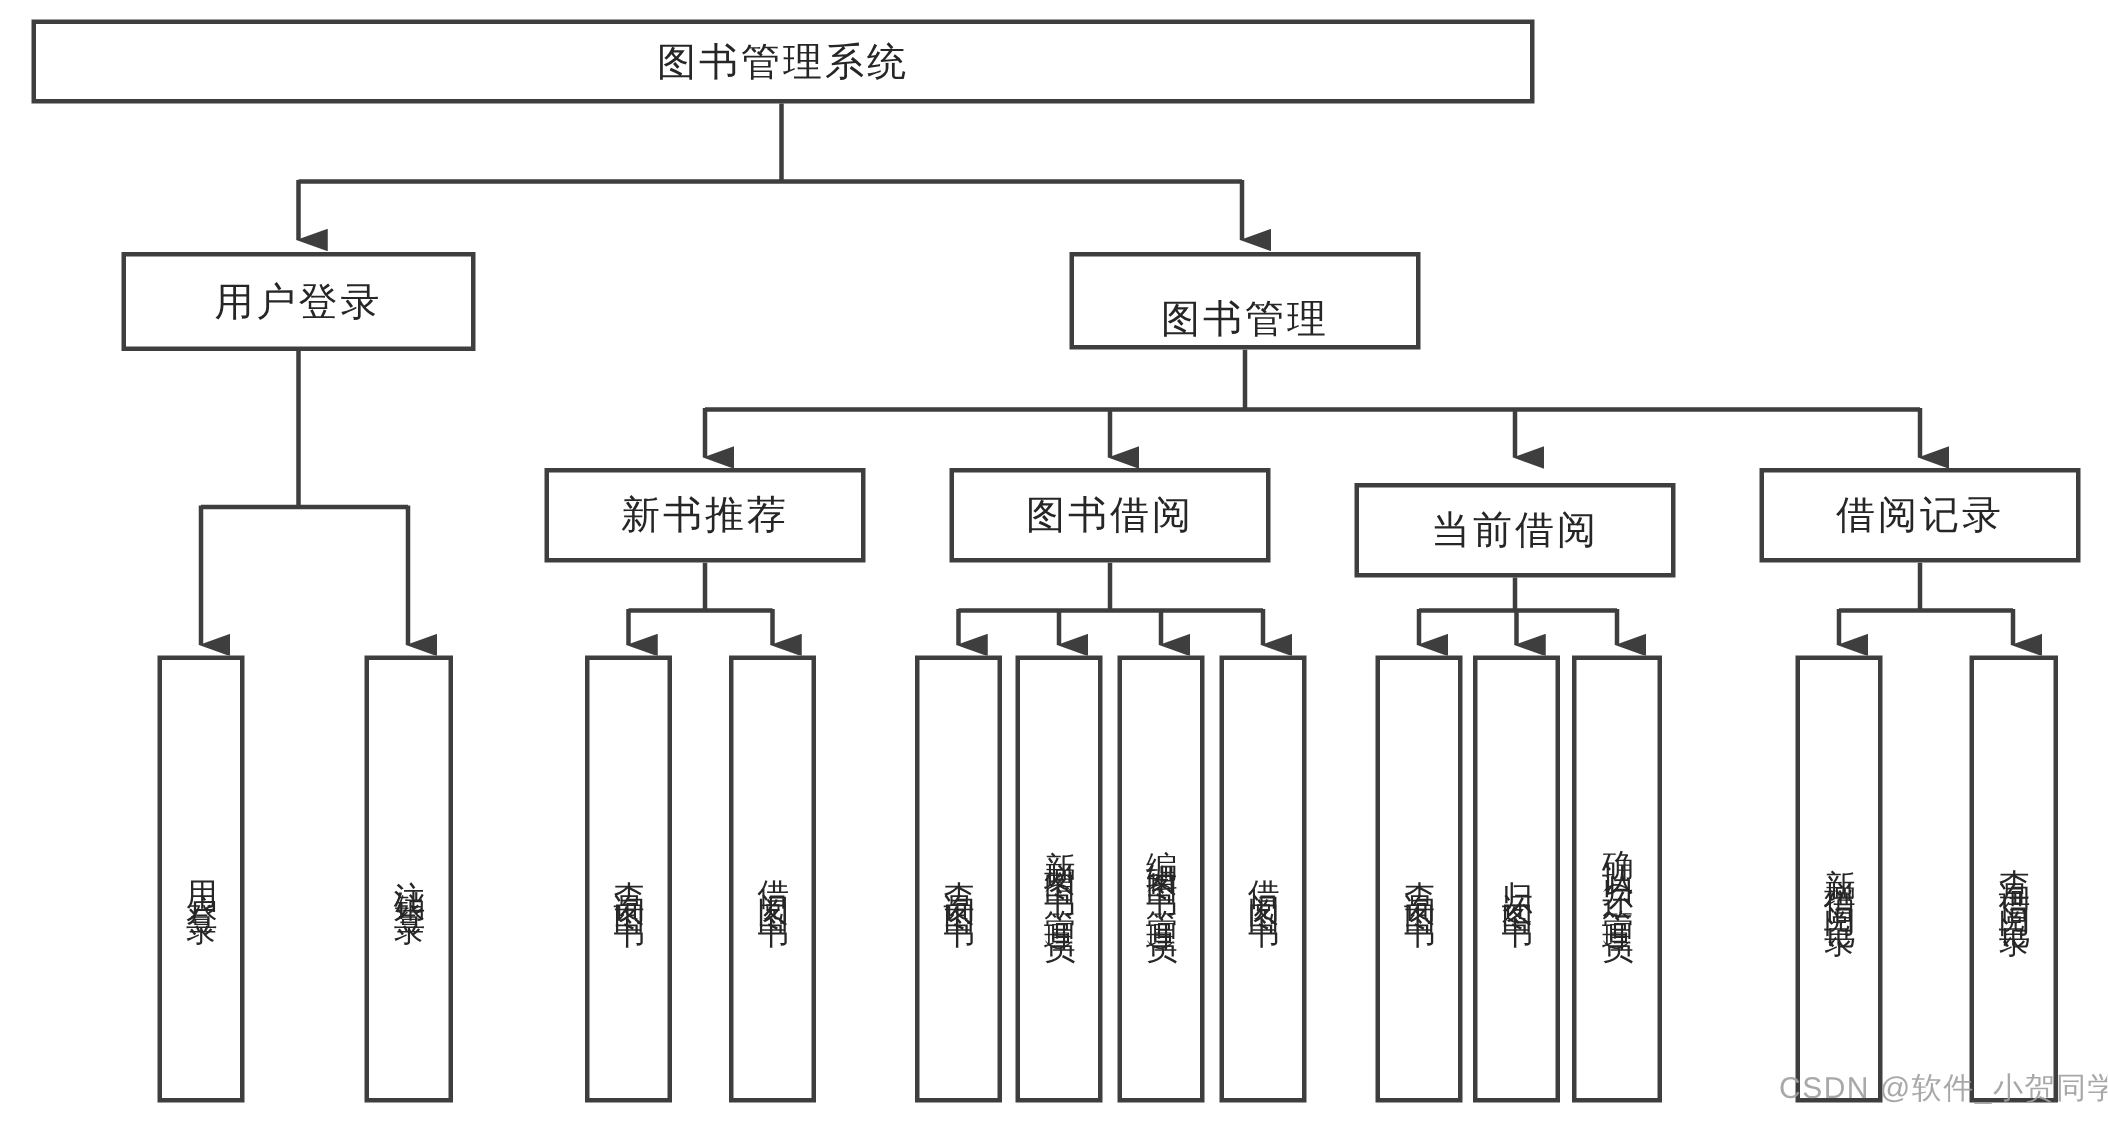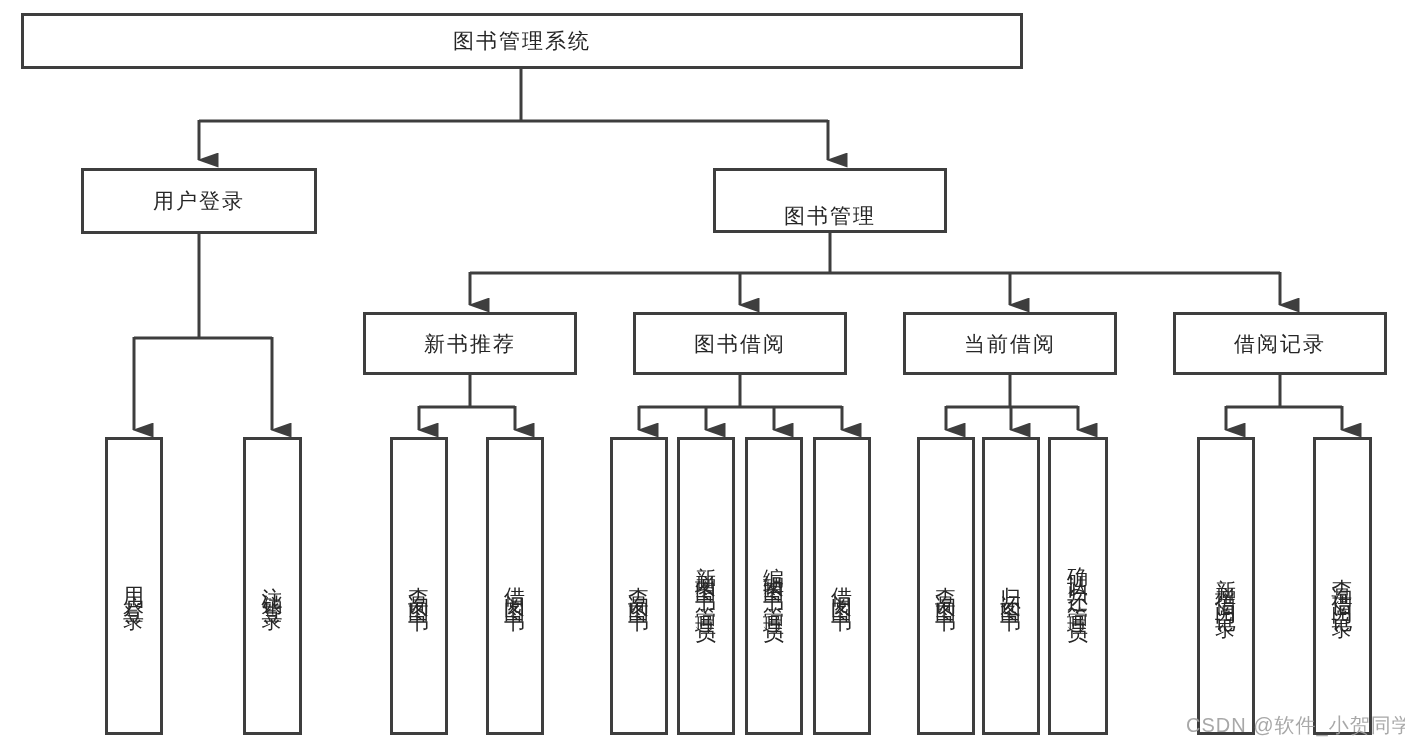--- a/index.html
+++ b/index.html
@@ -17,40 +17,40 @@
     box-sizing: border-box;
     border: 3px solid #3e3e3e;
     background: #ffffff;
     display: flex;
     align-items: center;
     justify-content: center;
     color: #262626;
     z-index: 2;
   }
   .hlabel {
-    font-size: 21px;
+    font-size: 26px;
     letter-spacing: 2px;
     white-space: nowrap;
     font-family: Liberation Mono, monospace;
   }
   .vtext {
     writing-mode: vertical-rl;
     text-orientation: mixed;
     font-size: 21px;
     line-height: 1.1;
     letter-spacing: 8px;
     white-space: nowrap;
   }
   
   .n-root   { left: 21px;   top: 13px;  width: 1002px; height: 56px; }
   .n-login  { left: 81px;   top: 168px; width: 236px;  height: 66px; }
   .n-mgmt   { left: 713px;  top: 168px; width: 234px;  height: 65px; align-items: flex-end; }
   .n-l3a    { left: 363px;  top: 312px; width: 214px;  height: 63px; }
   .n-l3b    { left: 633px;  top: 312px; width: 214px;  height: 63px; }
-  .n-l3c    { left: 903px;  top: 312px; width: 214px;  height: 63px; }
+  .n-l3c    { left: 903px;  top: 322px; width: 214px;  height: 63px; }
   .n-l3d    { left: 1173px; top: 312px; width: 214px;  height: 63px; }
   .leaf     { top: 437px;   height: 298px; width: 58px; }
   .f1  { left: 105px; }
   .f2  { left: 243px; width: 59px; }
   .f3  { left: 390px; }
   .f4  { left: 486px; }
   .f5  { left: 610px; }
   .f6  { left: 677px; }
   .f7  { left: 745px; }
   .f8  { left: 813px; }

